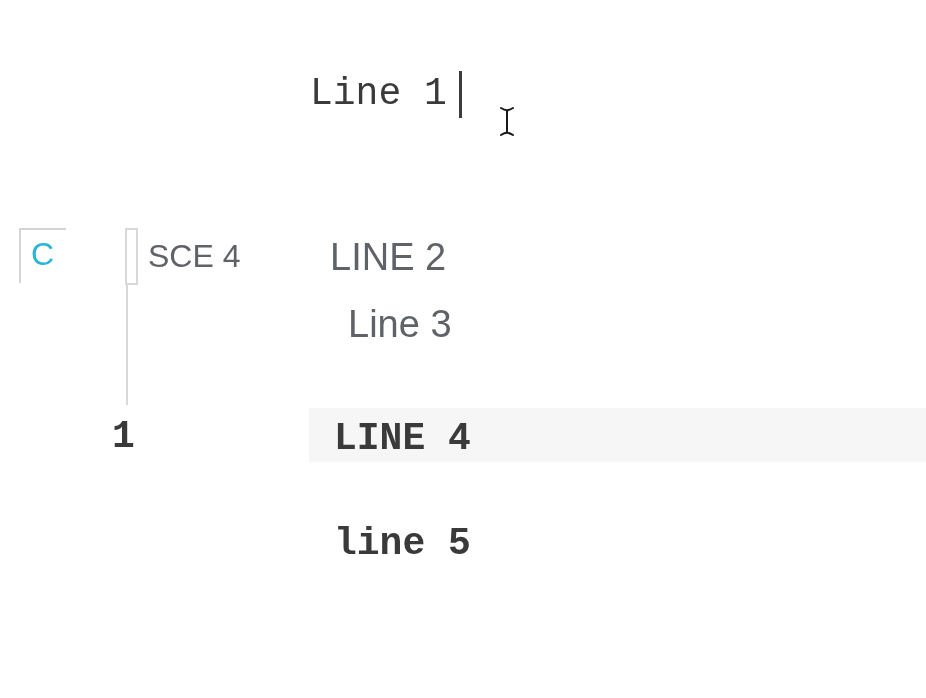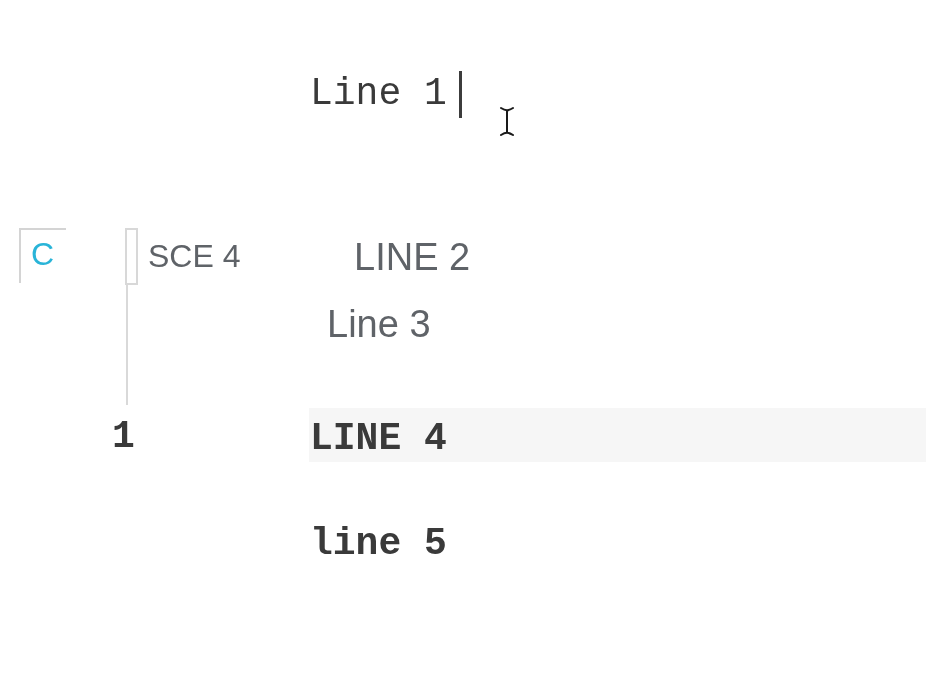--- a/index.html
+++ b/index.html
@@ -20,33 +20,33 @@
   }
   .abs { position: absolute; white-space: pre; }
 
   
   .mono {
     font-family: "Liberation Mono", "DejaVu Sans Mono", monospace;
     font-size: 38px;
     line-height: 38px;
     color: var(--text-dark);
   }
-  .mono-bold { font-weight: bold; }
+  .mono-bold { font-weight: bold; margin-left: 24px; }
 
   
   .sans-gray {
     font-family: "Liberation Sans", sans-serif;
     font-size: 38px;
     line-height: 38px;
     color: var(--text-gray);
   }
 
   .line-1 { left: 310px; top: 75px; }
-  .line-2 { left: 330px; top: 238px; margin-left: 24px; }
-  .line-3 { left: 327px; top: 305px; }
+  .line-2 { left: 330px; top: 238px; }
+  .line-3 { left: 348px; top: 305px; }
   .line-4 { left: 310px; top: 420px; }
   .line-5 { left: 310px; top: 525px; }
 
   
   .band {
     left: 309px; top: 408px;
     width: 617px; height: 54px;
     background: var(--highlight-band);
   }
 

